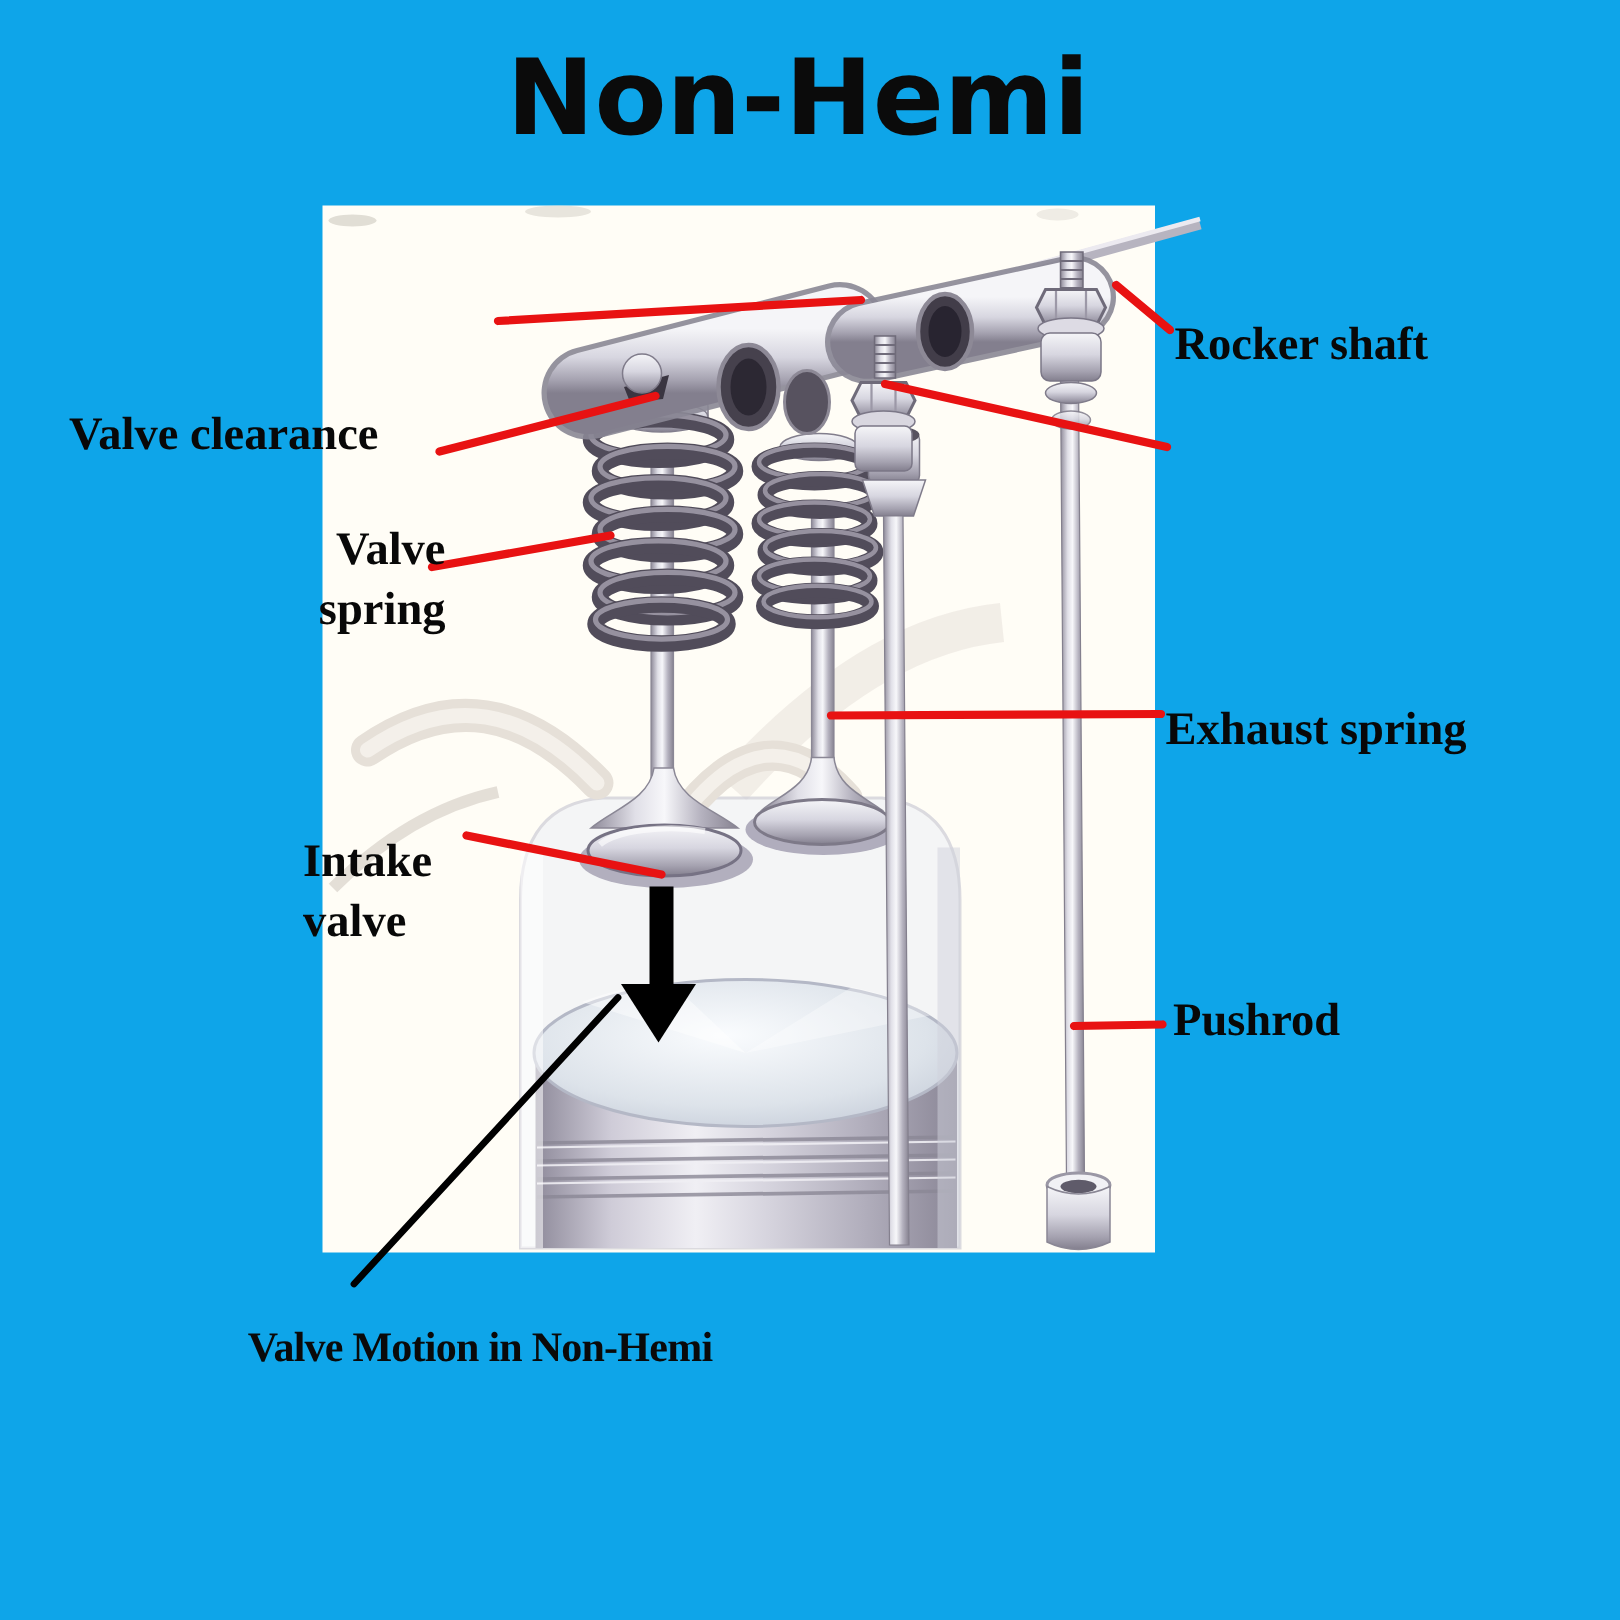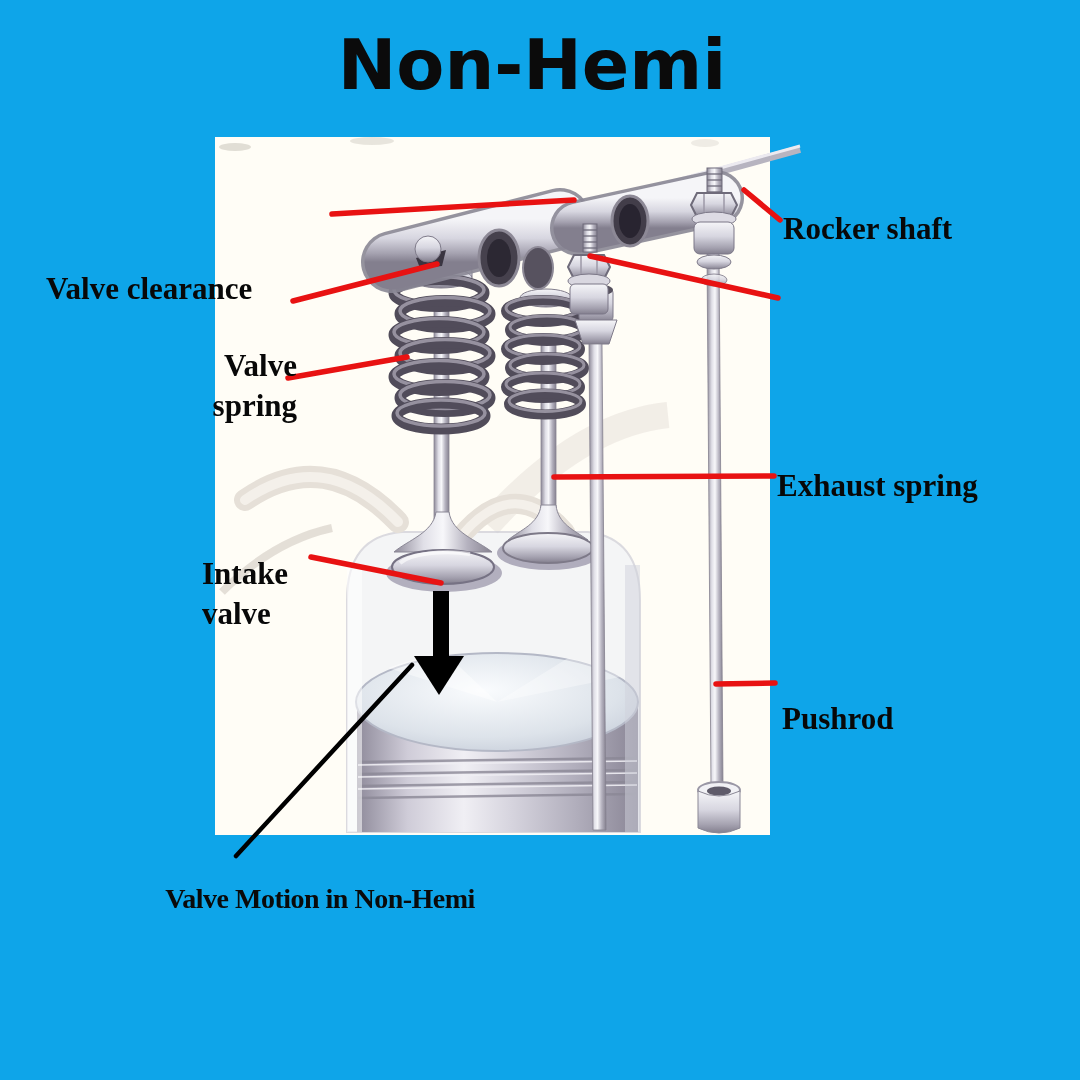--- a/index.html
+++ b/index.html
@@ -219,19 +219,19 @@
       <line x1="554" y1="477" x2="774" y2="476"></line>
       <line x1="716" y1="684" x2="775" y2="683"></line>
     </g>
   </svg>
 
   <div class="lbl" style="left:46px;top:269px;">Valve clearance</div>
   <div class="lbl wrap" style="left:197px;top:346px;width:100px;text-align:right;">Valve spring</div>
   <div class="lbl wrap" style="left:202px;top:526px;width:120px;margin-top:28px;">Intake valve</div>
   <div class="lbl" style="left:783px;top:209px;">Rocker shaft</div>
   <div class="lbl" style="left:777px;top:466px;">Exhaust spring</div>
-  <div class="lbl" style="left:782px;top:699px;">Pushrod</div>
+  <div class="lbl" style="left:782px;top:660px;">Pushrod</div>
 
   <div class="caption">
     <div>Valve Motion in Non-Hemi</div>
   </div>
 
 </div>
 
 </body></html>

